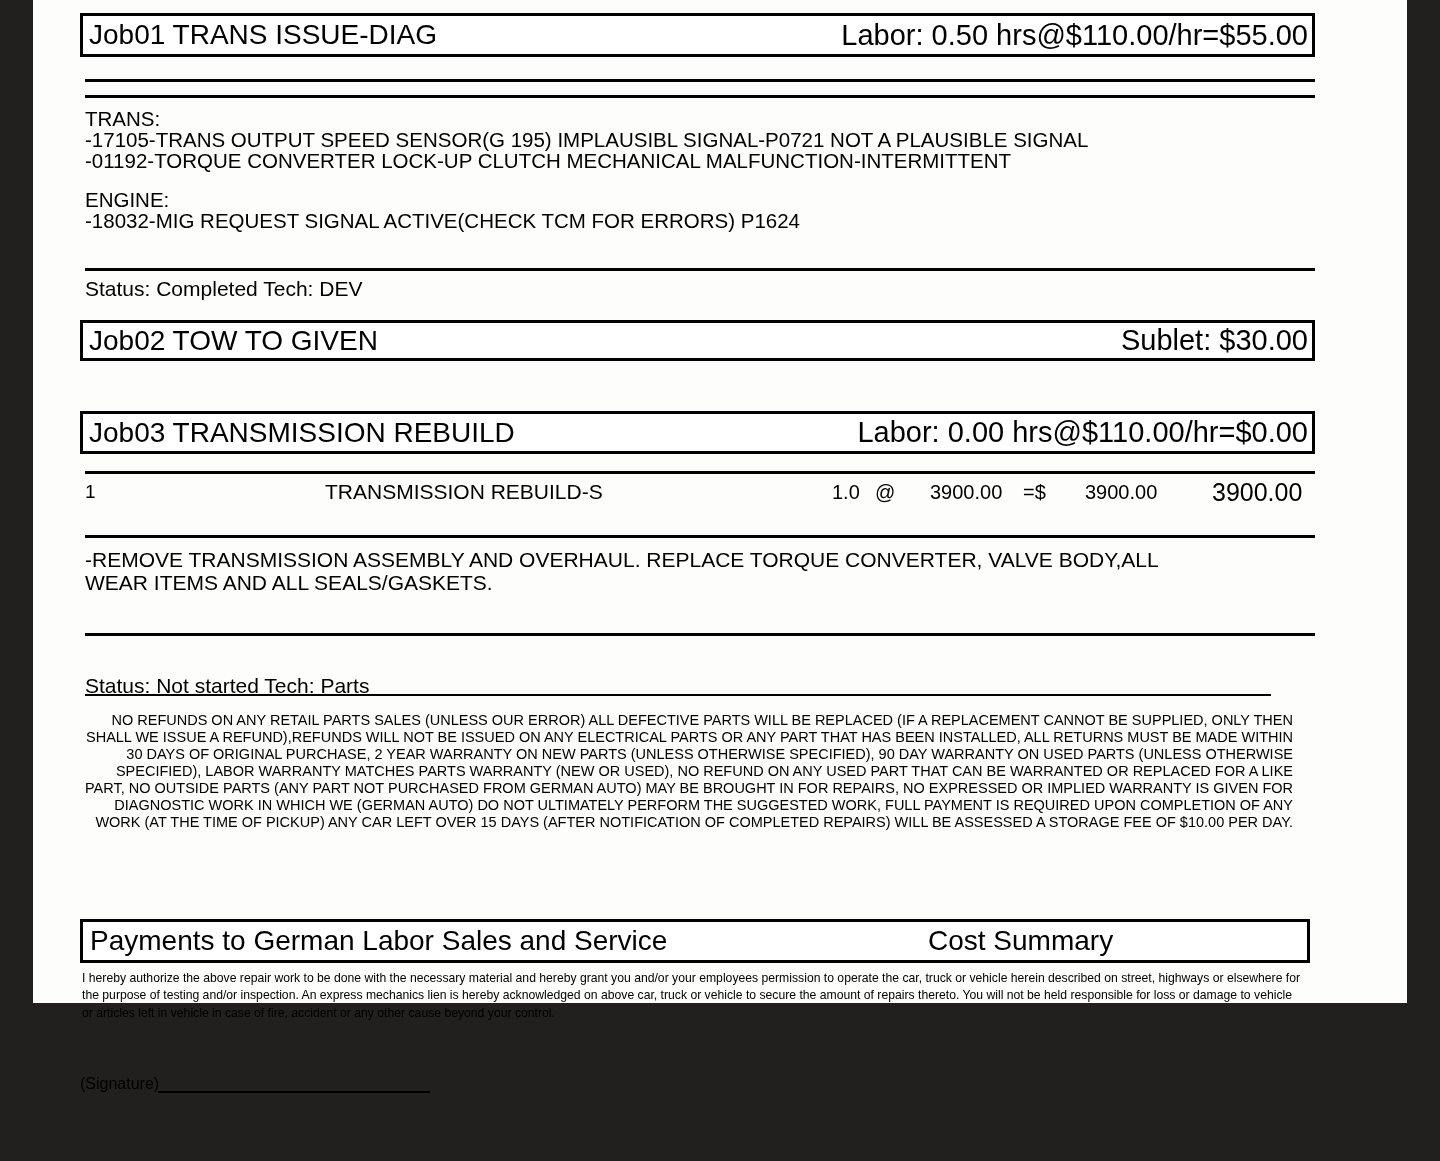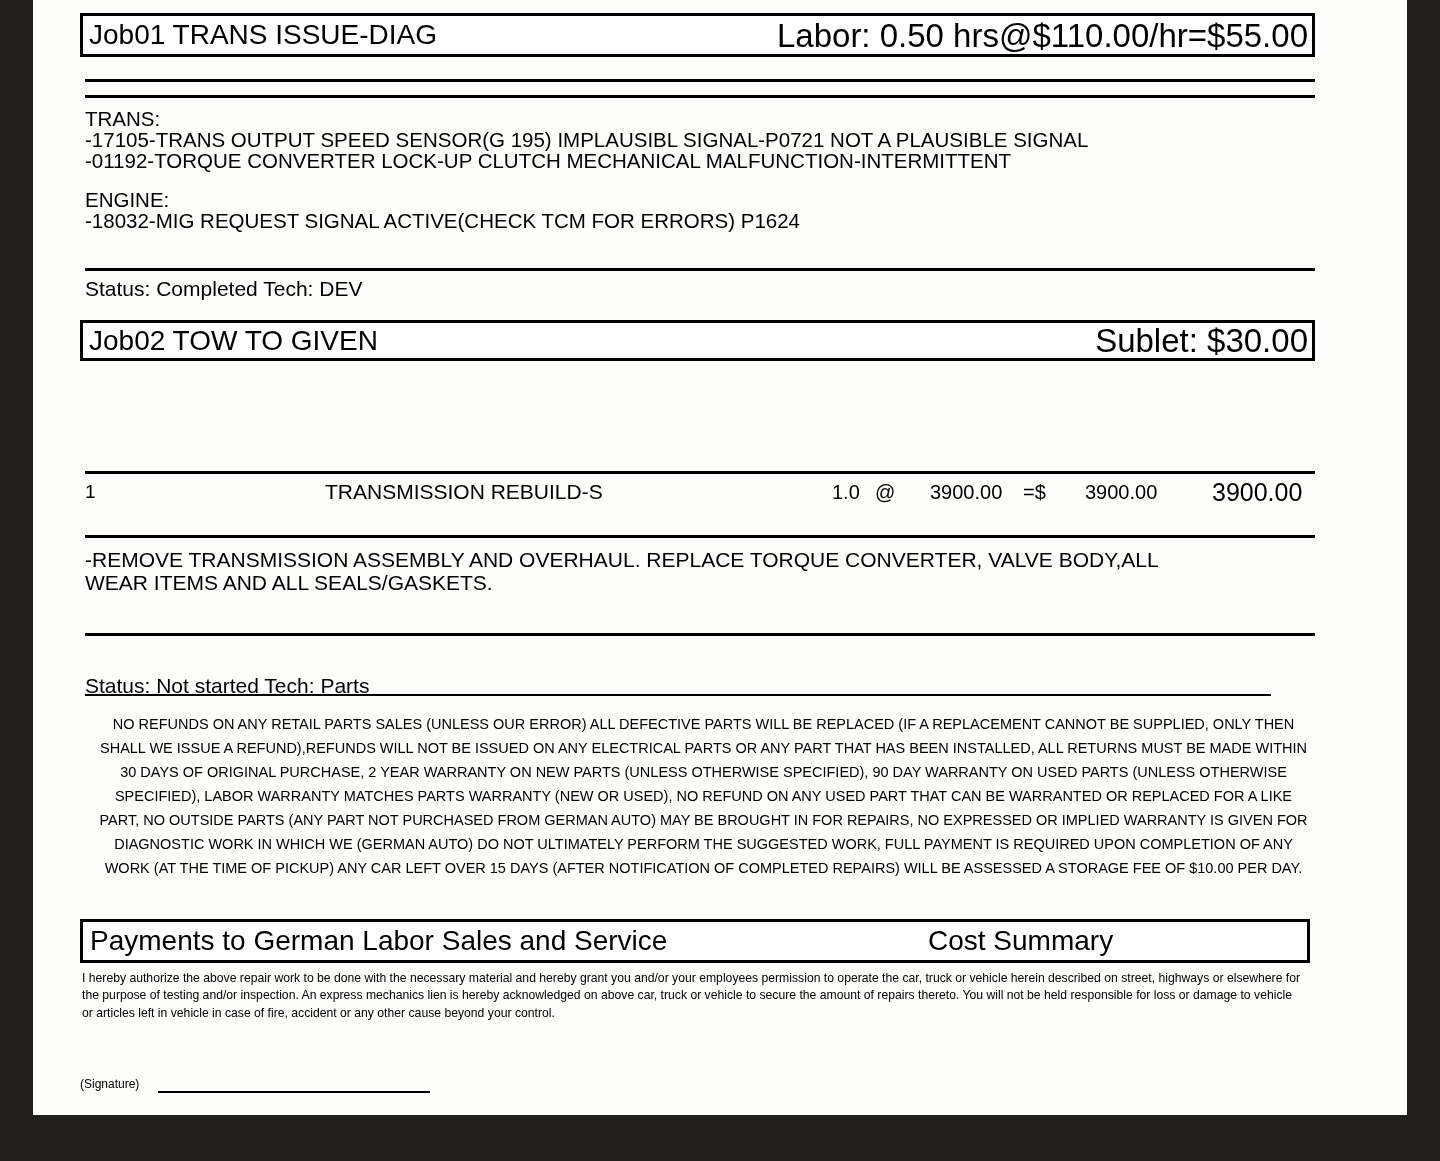--- a/index.html
+++ b/index.html
@@ -20,21 +20,21 @@
     position: relative;
     width: 1440px;
     height: 1161px;
     background: #221f1f;
   }
   #page {
     position: absolute;
     left: 33px;
     top: 0;
     width: 1374px;
-    height: 1115px;
+    height: 1003px;
     background: #fdfdfb;
   }
   #sheet {
     position: absolute;
     left: 47px;
     top: 0;
     width: 1280px;
     height: 1161px;
   }
 
@@ -48,21 +48,21 @@
     justify-content: space-between;
     padding: 0 4px 0 6px;
     background: #fff;
   }
   .job-title {
     font-size: 28px;
     line-height: 1;
     white-space: nowrap;
   }
   .job-amount {
-    font-size: 33px;
+    font-size: 29px;
     line-height: 1;
     white-space: nowrap;
   }
 
   
   .rule {
     position: absolute;
     background: #000;
   }
 
@@ -103,23 +103,22 @@
   .pc-at       { left: 790px; font-size: 20px; }
   .pc-price    { left: 845px; font-size: 20px; }
   .pc-eq       { left: 938px; font-size: 20px; }
   .pc-ext      { left: 1000px; font-size: 20px; }
   .pc-total    { left: 1127px; font-size: 25px; }
 
   
   .fine-print {
     position: absolute;
     font-size: 14.5px;
-    line-height: 24px;
-    text-align: center;
-    margin-left: 16px;
+    line-height: 17px;
+    text-align: right;
   }
   .auth-print {
     position: absolute;
     font-size: 12.2px;
     line-height: 17.4px;
   }
 
   
   .footer-box {
     position: absolute;
@@ -159,21 +158,21 @@
   #signature {
     position: absolute;
     left: 0;
     top: 1072px;
     height: 24px;
   }
   #signature .sig-label {
     position: absolute;
     left: 0;
     top: 0;
-    font-size: 12px;
+    font-size: 16px;
     line-height: 24px;
     white-space: nowrap;
     text-align: center;
   }
   #signature .sig-line {
     position: absolute;
     left: 78px;
     top: 19px;
     width: 272px;
     height: 2px;
@@ -204,20 +203,24 @@
 
       <div class="rule" style="left:5px; top:268px; width:1230px; height:3px;"></div>
 
       <div class="status-line" style="left:5px; top:278px;">Status: Completed  Tech: DEV</div>
 
       <div class="job-box" style="left:0; top:320px; width:1235px; height:41px;">
         <div class="job-title">Job02 TOW TO GIVEN</div>
         <div class="job-amount">Sublet: $30.00</div>
       </div>
 
+      <div class="job-box" style="left:0; top:411px; width:1235px; height:43px;">
+        <div class="job-title">Job03 TRANSMISSION REBUILD</div>
+        <div class="job-amount">Labor: 0.00 hrs@$110.00/hr=$0.00</div>
+      </div>
 
       <div class="rule" style="left:5px; top:471px; width:1230px; height:3px;"></div>
 
       <div class="part-row" style="left:5px; top:477px; width:1230px;">
         <span class="pc-qty">1</span>
         <span class="pc-desc">TRANSMISSION REBUILD-S</span>
         <span class="pc-units">1.0</span>
         <span class="pc-at">@</span>
         <span class="pc-price">3900.00</span>
         <span class="pc-eq">=$</span>

